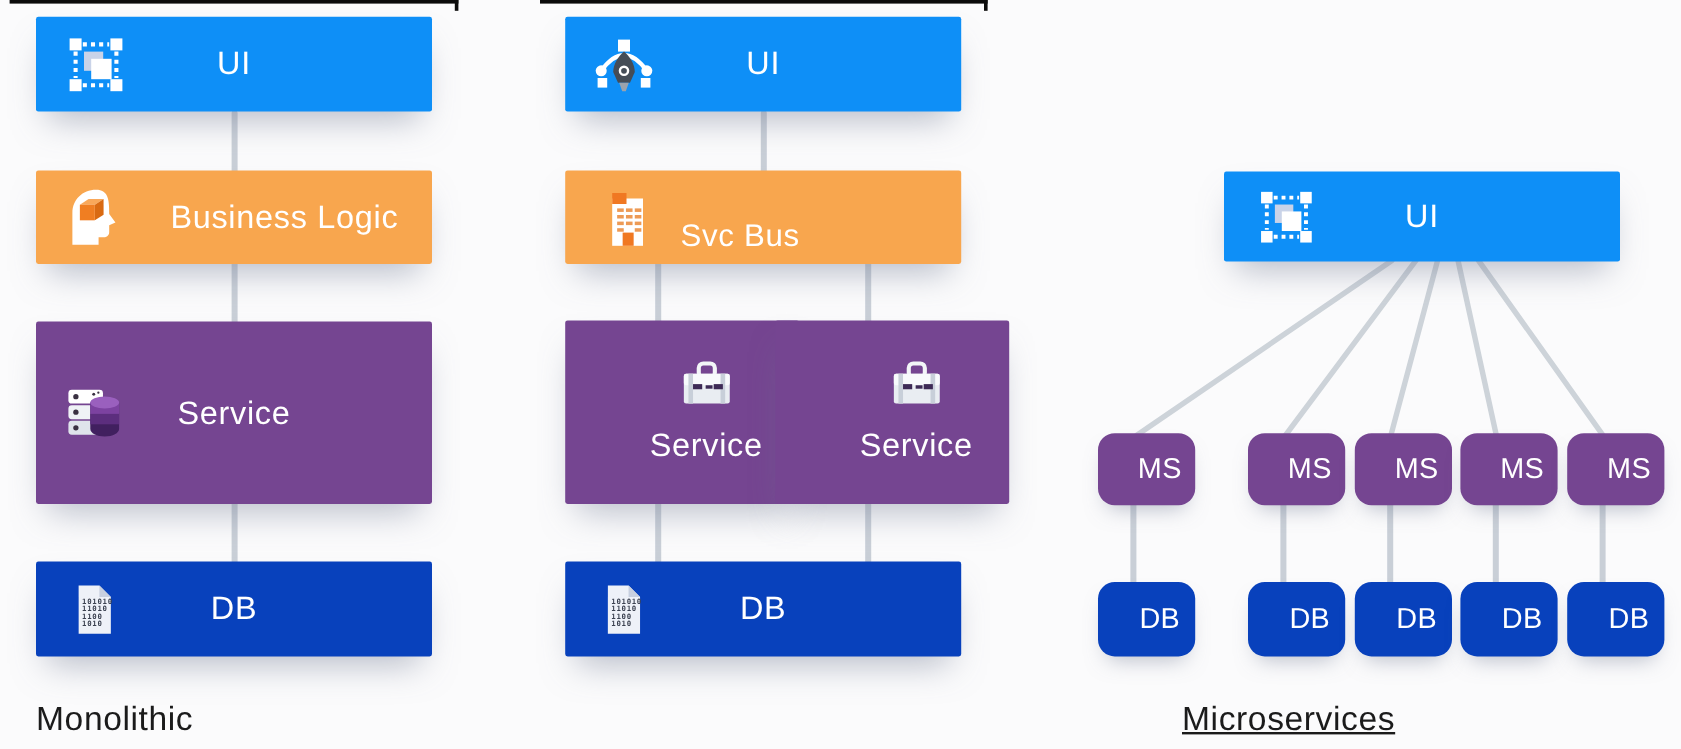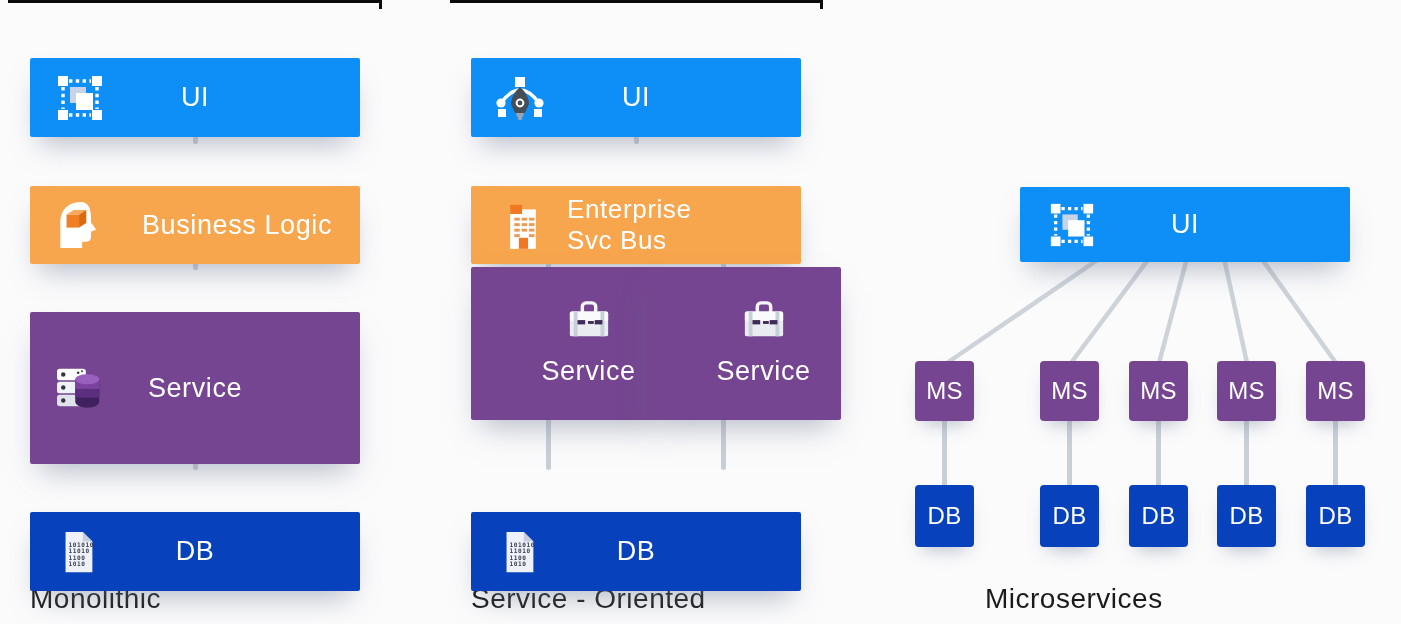--- a/index.html
+++ b/index.html
@@ -12,38 +12,38 @@
   #canvas{position:relative;width:1401px;height:624px;overflow:hidden;background:var(--background);}
 
   .topline{position:absolute;top:0;height:3px;background:var(--topline);}
   .topline-tick{position:absolute;top:0;width:3px;height:9px;background:var(--topline);}
 
   .vline{position:absolute;width:5px;background:var(--connector);border-radius:2px;z-index:0;}
   #fan-svg{position:absolute;left:0;top:0;z-index:0;}
 
   .bar{position:absolute;display:flex;align-items:center;justify-content:center;
        color:var(--bar-text);border-radius:2px;z-index:1;letter-spacing:.6px;
-       font-size:27px;box-shadow:0 16px 28px -10px rgba(110,120,145,.5);margin-top:44px;}
+       font-size:27px;box-shadow:0 16px 28px -10px rgba(110,120,145,.5);}
   .bar .icon{position:absolute;left:25px;top:50%;transform:translateY(-50%);line-height:0;}
   .bar--blue{background:var(--blue);}
   .bar--orange{background:var(--orange);}
   .bar--purple{background:var(--purple);}
   .bar--darkblue{background:var(--dark-blue);}
   .bar--pad{padding-left:84px;box-sizing:border-box;}
   .bar--esb{justify-content:flex-start;padding-left:96px;box-sizing:border-box;}
   .esb-text{line-height:1.18;font-size:26px;}
 
   .service-box{position:absolute;display:flex;flex-direction:column;align-items:center;
        justify-content:center;gap:12px;background:var(--purple);color:var(--bar-text);
        border-radius:2px;z-index:1;font-size:27px;letter-spacing:.6px;
        box-shadow:0 16px 28px -10px rgba(110,120,145,.5);padding-left:40px;}
 
   .mini-box{position:absolute;display:flex;align-items:center;justify-content:center;
-       color:var(--bar-text);font-size:24px;letter-spacing:.3px;border-radius:4px;z-index:1;
-       box-shadow:0 10px 18px -8px rgba(110,120,145,.5);}
+       color:var(--bar-text);font-size:24px;letter-spacing:.3px;border-radius:14px;z-index:1;
+       box-shadow:0 10px 18px -8px rgba(110,120,145,.5);padding-left:22px;}
   .mini-box--ms{background:var(--purple);}
   .mini-box--db{background:var(--dark-blue);}
 
   .caption{position:absolute;top:583px;width:330px;
        color:var(--label-text);font-size:28px;font-weight:500;letter-spacing:.5px;}
 </style>
 </head>
 <body>
 
 <div id="canvas">
@@ -183,21 +183,21 @@
           <rect x="14.5" y="30" width="6" height="3.2"></rect>
             <rect x="22.5" y="30" width="6" height="3.2"></rect>
             <rect x="30.5" y="30" width="6" height="3.2"></rect>
           <rect x="14.5" y="36" width="6" height="3.2"></rect>
             <rect x="30.5" y="36" width="6" height="3.2"></rect>
         </g>
         <rect x="19.5" y="40" width="10" height="12" fill="#F07822"></rect>
       </svg>
     </span>
     <span class="esb-text">
-      <span>Enterprise</span><br>
+      <br>
       <span>Svc Bus</span>
     </span>
   </div>
 
   <div class="service-box" style="left:471px;top:267px;width:155px;height:153px;">
     <span style="line-height:0;">
       <svg viewBox="0 0 50 46" width="48" height="44">
         <rect x="18" y="3" width="14" height="12" rx="4" fill="none" stroke="#F3F5F8" stroke-width="3.6"></rect>
         <rect x="5" y="12" width="40" height="26" rx="2" fill="#E9EDF2"></rect>
         <rect x="5" y="12" width="40" height="10" rx="2" fill="#F8FAFC"></rect>
@@ -236,21 +236,20 @@
           <text x="10" y="19">101010</text>
             <text x="10" y="25.5">11010</text>
           <text x="10" y="32">1100</text>
             <text x="10" y="38.5">1010</text>
         </g>
       </svg>
     </span>
     <span>DB</span>
   </div>
 
-  <div class="caption" style="left:471px;">Service - Oriented</div>
 
   <div class="bar bar--blue" style="left:1020px;top:143px;width:330px;height:75px;">
     <span class="icon" style="left:28px;">
       <svg viewBox="0 0 50 50" width="48" height="48">
         <g fill="#fff">
           <rect x="3" y="3" width="10" height="10"></rect>
             <rect x="37" y="3" width="10" height="10"></rect>
           <rect x="3" y="37" width="10" height="10"></rect>
             <rect x="37" y="37" width="10" height="10"></rect>
         </g>
@@ -292,15 +291,15 @@
   <div class="mini-box mini-box--db" style="left:1129px;top:485px;width:59px;height:62px;">
       <span>DB</span>
     </div>
   <div class="mini-box mini-box--db" style="left:1217px;top:485px;width:59px;height:62px;">
       <span>DB</span>
     </div>
   <div class="mini-box mini-box--db" style="left:1306px;top:485px;width:59px;height:62px;">
       <span>DB</span>
     </div>
 
-  <div class="caption" style="left:985px;">Microservices</div>
+  <div class="caption" style="left:985px;text-decoration:underline;">Microservices</div>
 
 </div>
 
 </body></html>

